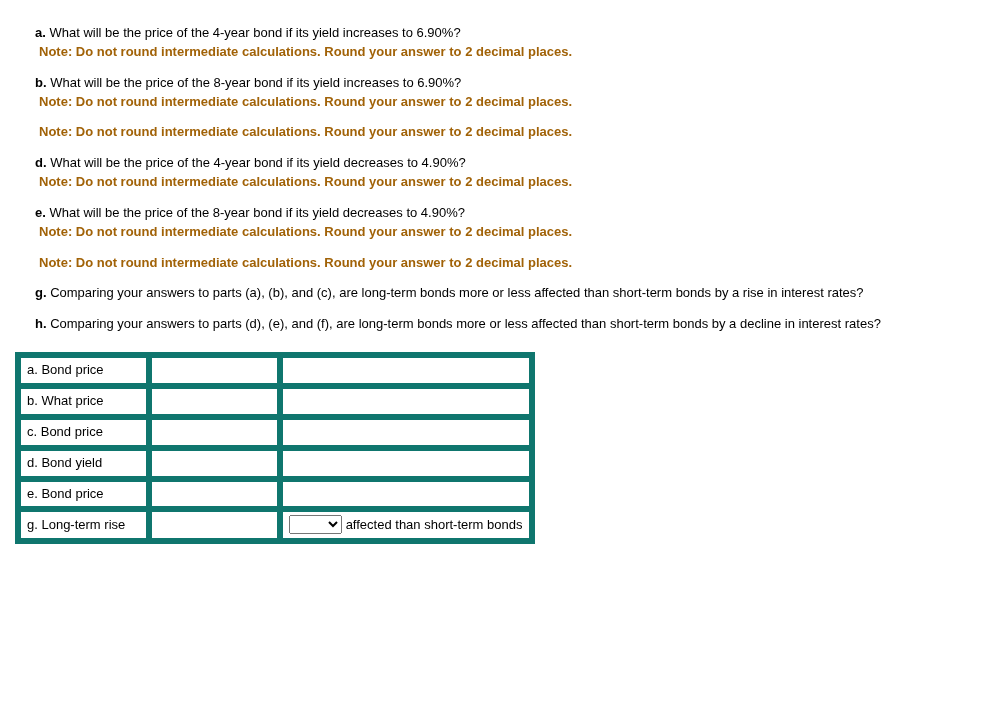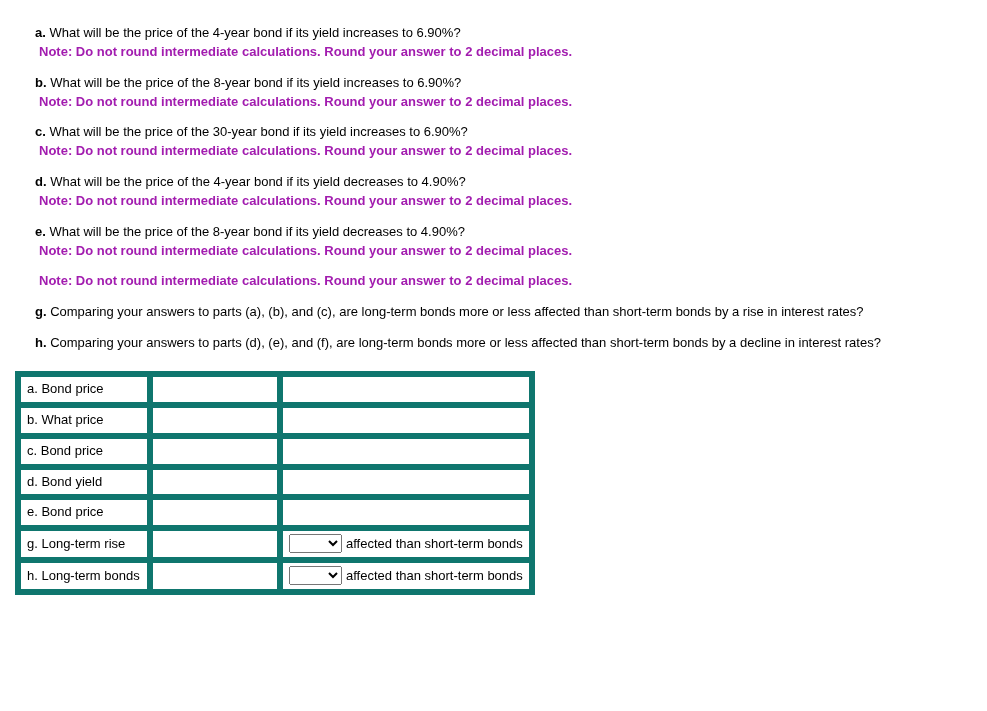--- a/index.html
+++ b/index.html
@@ -17,21 +17,21 @@
     }
     .intro-text {
       margin-bottom: 14px;
       line-height: 1.5;
     }
     .question-block {
       margin-bottom: 12px;
       padding-left: 20px;
     }
     .note-text {
-      color: #a21caf;
+      color: #a16207;
       font-weight: bold;
       padding-left: 4px;
     }
     .table-section {
       margin-top: 18px;
       border-collapse: collapse;
       width: 520px;
     }
     .table-section td, .table-section th {
       border: 6px solid #0f766e;
@@ -64,21 +64,20 @@
 <div id="questions-container">
     <div class="question-block">
       <p><span><strong>a.</strong> What will be the price of the 4-year bond if its yield increases to 6.90%?</span></p>
       <p class="note-text">Note: Do not round intermediate calculations. Round your answer to 2 decimal places.</p>
     </div>
     <div class="question-block">
       <p><span><strong>b.</strong> What will be the price of the 8-year bond if its yield increases to 6.90%?</span></p>
       <p class="note-text">Note: Do not round intermediate calculations. Round your answer to 2 decimal places.</p>
     </div>
     <div class="question-block">
-      <p><span><strong>c.</strong> What will be the price of the 30-year bond if its yield increases to 6.90%?</span></p>
       <p class="note-text">Note: Do not round intermediate calculations. Round your answer to 2 decimal places.</p>
     </div>
     <div class="question-block">
       <p><span><strong>d.</strong> What will be the price of the 4-year bond if its yield decreases to 4.90%?</span></p>
       <p class="note-text">Note: Do not round intermediate calculations. Round your answer to 2 decimal places.</p>
     </div>
     <div class="question-block">
       <p><span><strong>e.</strong> What will be the price of the 8-year bond if its yield decreases to 4.90%?</span></p>
       <p class="note-text">Note: Do not round intermediate calculations. Round your answer to 2 decimal places.</p>
     </div>
@@ -118,19 +117,14 @@
       <tr>
         <td>e. Bond price</td>
         <td class="input-cell"><input type="text" style=""></td>
         <td></td>
       </tr>
       <tr>
         <td>g. Long-term rise</td>
         <td class="input-cell"><input type="text" style=""></td>
         <td><select><option value=""></option><option value="more">more</option><option value="less">less</option></select><span> affected than short-term bonds</span></td>
       </tr>
-      <tr>
-        <td>h. Long-term bonds</td>
-        <td class="input-cell"><input type="text" style=""></td>
-        <td><select><option value=""></option><option value="more">more</option><option value="less">less</option></select><span> affected than short-term bonds</span></td>
-      </tr>
     </tbody>
 </table>
 
 </body></html>

